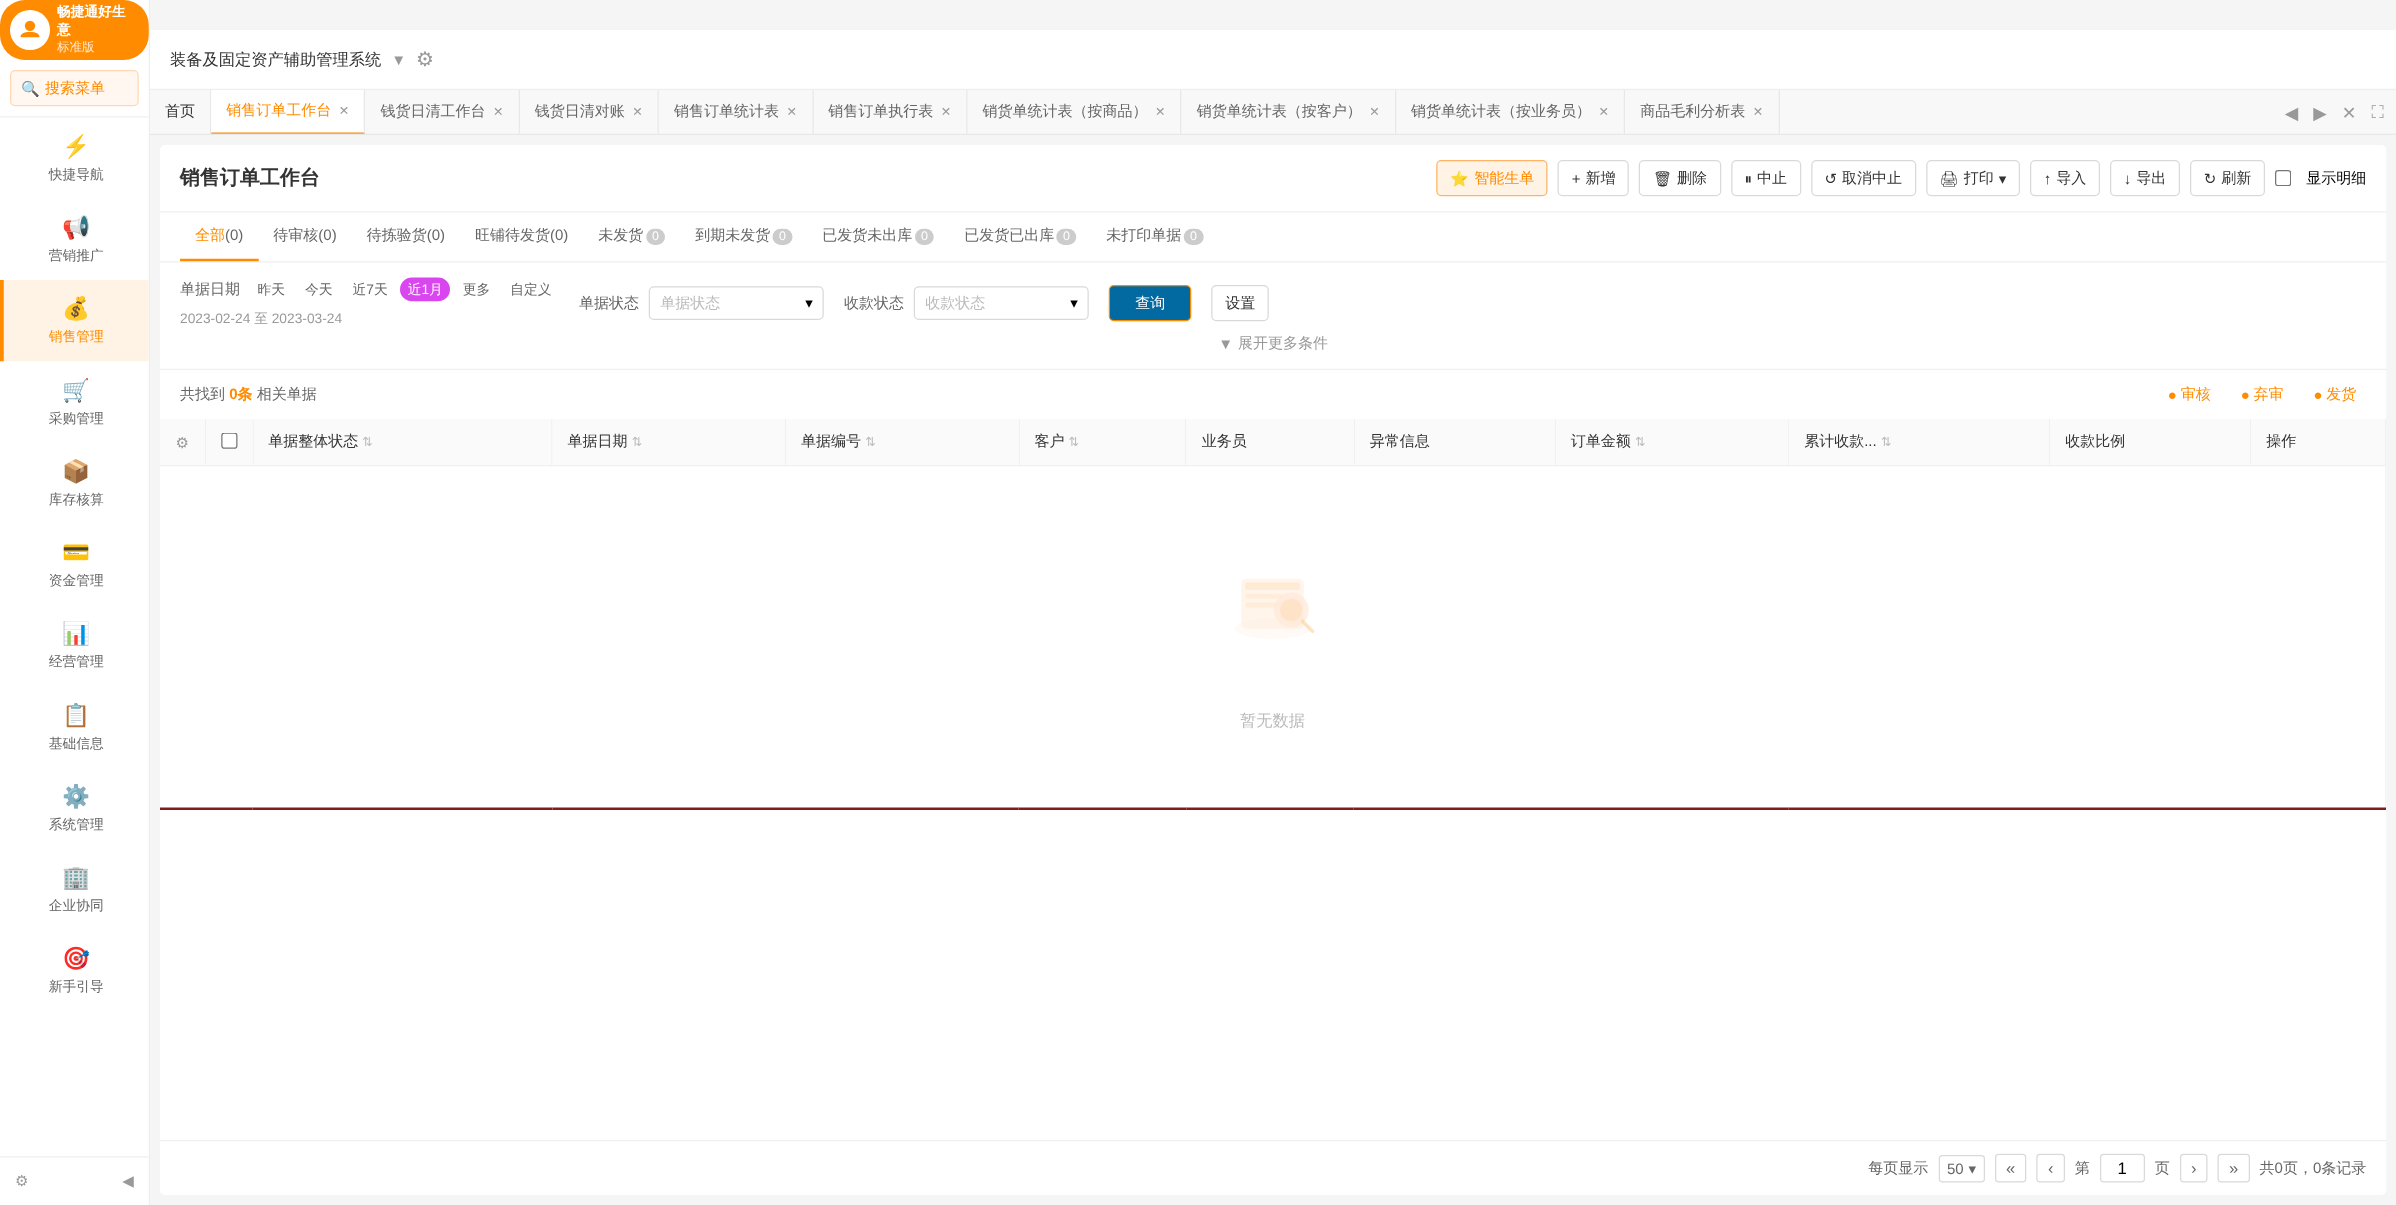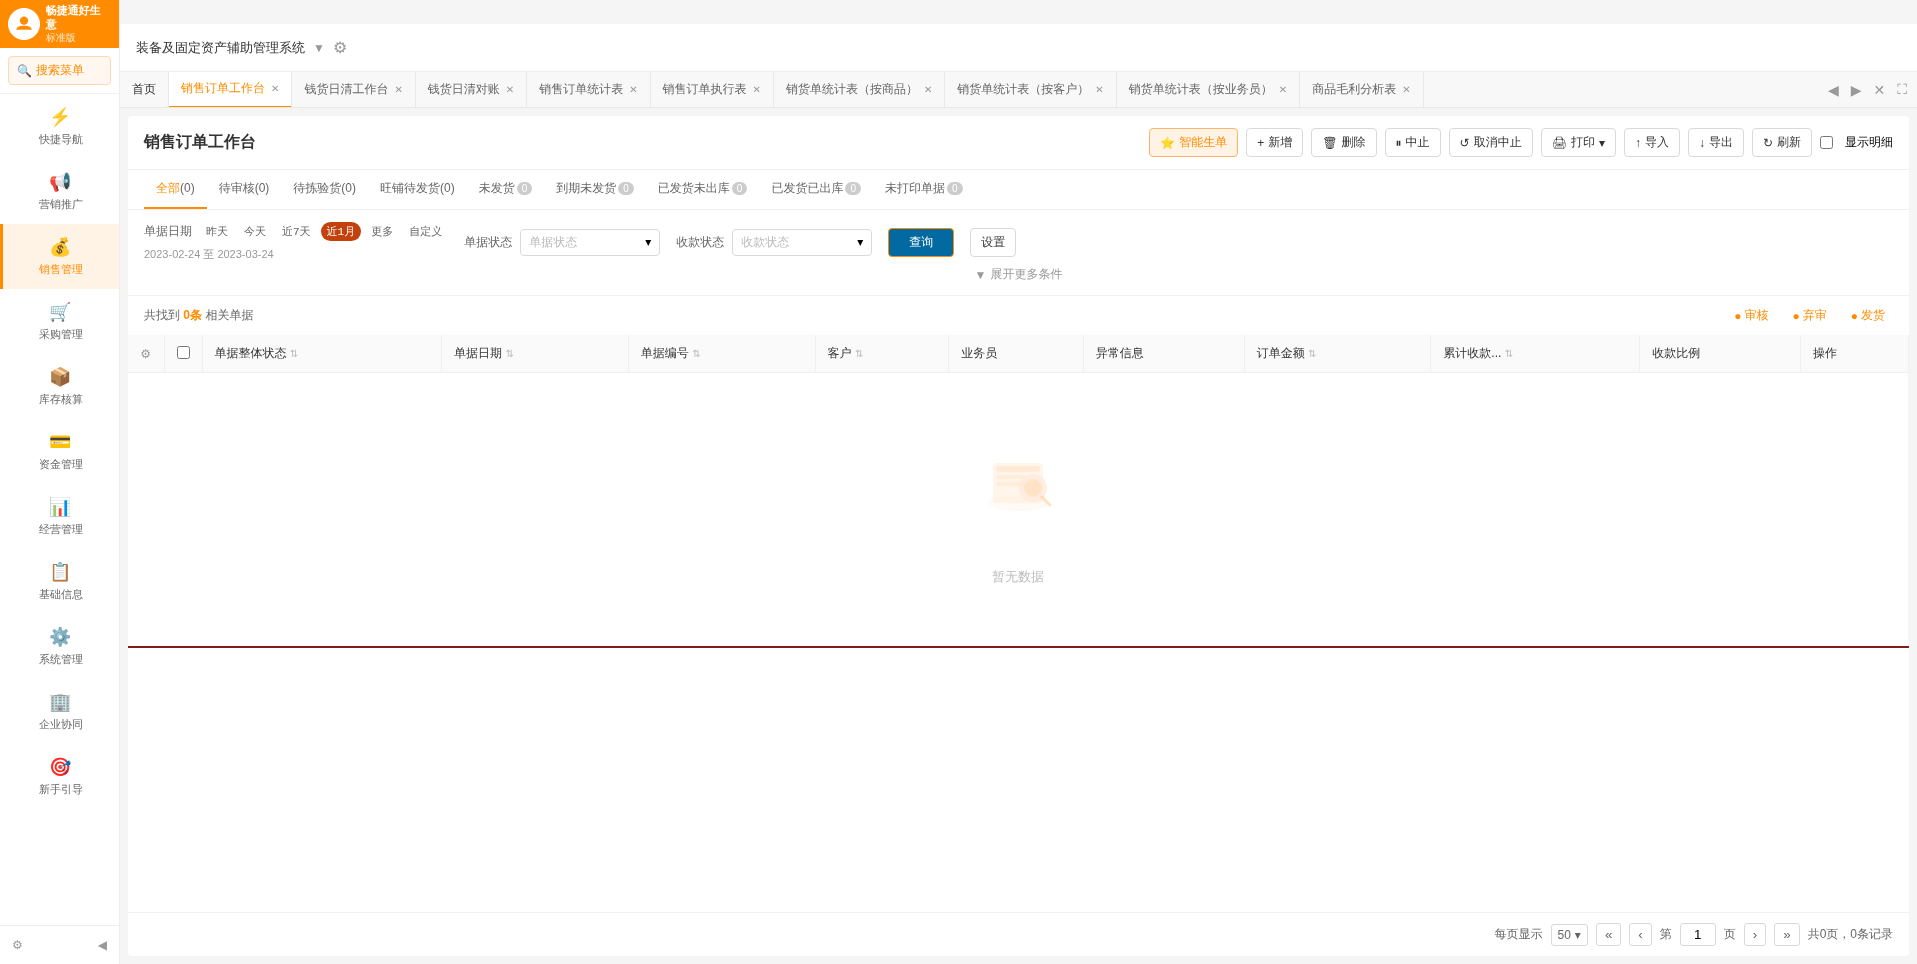--- a/index.html
+++ b/index.html
@@ -1,20 +1,20 @@
 <!DOCTYPE html>
 <html><head>
   <meta charset="utf-8">
   <style>
     * { box-sizing: border-box; margin: 0; padding: 0; }
     body { font-family: 'Microsoft YaHei', Arial, sans-serif; font-size: 12px; background: #f5f5f5; display: flex; height: 964px; overflow: hidden; }
 
     
     .sidebar { width: 120px; background: #fff; display: flex; flex-direction: column; border-right: 1px solid #eee; flex-shrink: 0; }
-    .sidebar-logo { background: #ff8c00; color: #fff; padding: 8px; display: flex; align-items: center; gap: 6px; height: 48px; }
+    .sidebar-logo { background: #ff8c00; color: #fff; padding: 8px; display: flex; align-items: center; gap: 6px; height: 48px; border-radius: 20px; }
     .sidebar-logo-icon { width: 32px; height: 32px; background: #fff; border-radius: 50%; display: flex; align-items: center; justify-content: center; }
     .sidebar-logo-icon svg { width: 20px; height: 20px; }
     .sidebar-logo-text { font-size: 11px; line-height: 1.3; font-weight: bold; }
     .sidebar-logo-sub { font-size: 10px; color: rgba(255,255,255,0.8); }
     .sidebar-search { padding: 8px; border-bottom: 1px solid #f0f0f0; }
     .sidebar-search-btn { width: 100%; background: #fff7f0; border: 1px solid #ffd8b3; border-radius: 4px; padding: 5px 8px; color: #ff8c00; font-size: 12px; cursor: pointer; display: flex; align-items: center; gap: 4px; }
     .sidebar-nav { flex: 1; overflow-y: auto; }
     .sidebar-item { display: flex; flex-direction: column; align-items: center; padding: 12px 8px; cursor: pointer; color: #666; border-left: 3px solid transparent; transition: all 0.2s; }
     .sidebar-item.active { background: #fff3e6; color: #ff8c00; border-left-color: #ff8c00; }
     .sidebar-item-icon { font-size: 18px; margin-bottom: 4px; }
@@ -60,22 +60,22 @@
     .sub-tab.active { color: #ff8c00; border-bottom-color: #ff8c00; text-align: right; }
     .sub-tab .badge { display: inline-block; background: #ff4d4f; color: #fff; border-radius: 10px; padding: 1px 5px; font-size: 10px; margin-left: 2px; }
     .sub-tab .badge-zero { background: #ccc; }
 
     
     .filter-area { padding: 12px 16px; border-bottom: 1px solid #f0f0f0; flex-shrink: 0; }
     .filter-row { display: flex; align-items: center; gap: 16px; flex-wrap: wrap; }
     .filter-item { display: flex; align-items: center; gap: 8px; }
     .filter-label { color: #666; font-size: 12px; white-space: nowrap; }
     .filter-date-btns { display: flex; gap: 4px; align-items: center; }
-    .filter-date-btn { padding: 2px 6px; border-radius: 3px; cursor: pointer; font-size: 11px; color: #666; font-family: Liberation Mono, monospace; }
-    .filter-date-btn.active { background: #c2410c; color: #fff; border-radius: 10px; }
+    .filter-date-btn { padding: 2px 6px; border-radius: 3px; cursor: pointer; font-size: 11px; color: #666; }
+    .filter-date-btn.active { background: #d946ef; color: #fff; border-radius: 10px; }
     .filter-date-range { font-size: 11px; color: #999; margin-top: 2px; }
     .filter-select { display: flex; align-items: center; border: 1px solid #d9d9d9; border-radius: 4px; padding: 4px 8px; background: #fff; cursor: pointer; min-width: 140px; justify-content: space-between; }
     .expand-more { display: flex; align-items: center; justify-content: center; color: #999; cursor: pointer; font-size: 12px; gap: 4px; margin-top: 4px; }
 
     
     .table-toolbar { padding: 8px 16px; display: flex; align-items: center; justify-content: space-between; flex-shrink: 0; }
     .table-toolbar-left { color: #666; font-size: 12px; }
     .table-toolbar-right { display: flex; gap: 8px; align-items: center; }
     .toolbar-action { display: flex; align-items: center; gap: 3px; padding: 3px 8px; border-radius: 3px; cursor: pointer; font-size: 12px; color: #666; }
     .toolbar-action.orange { color: #ff8c00; }

